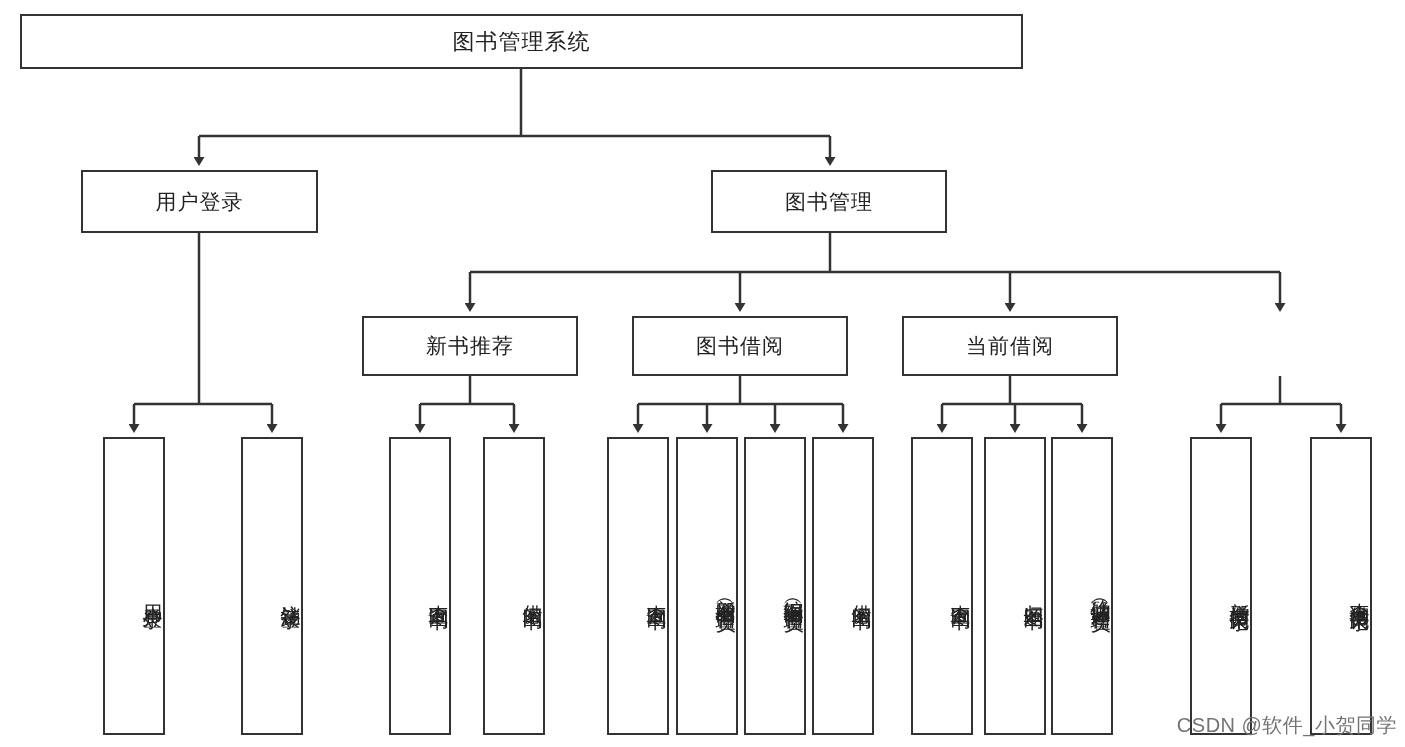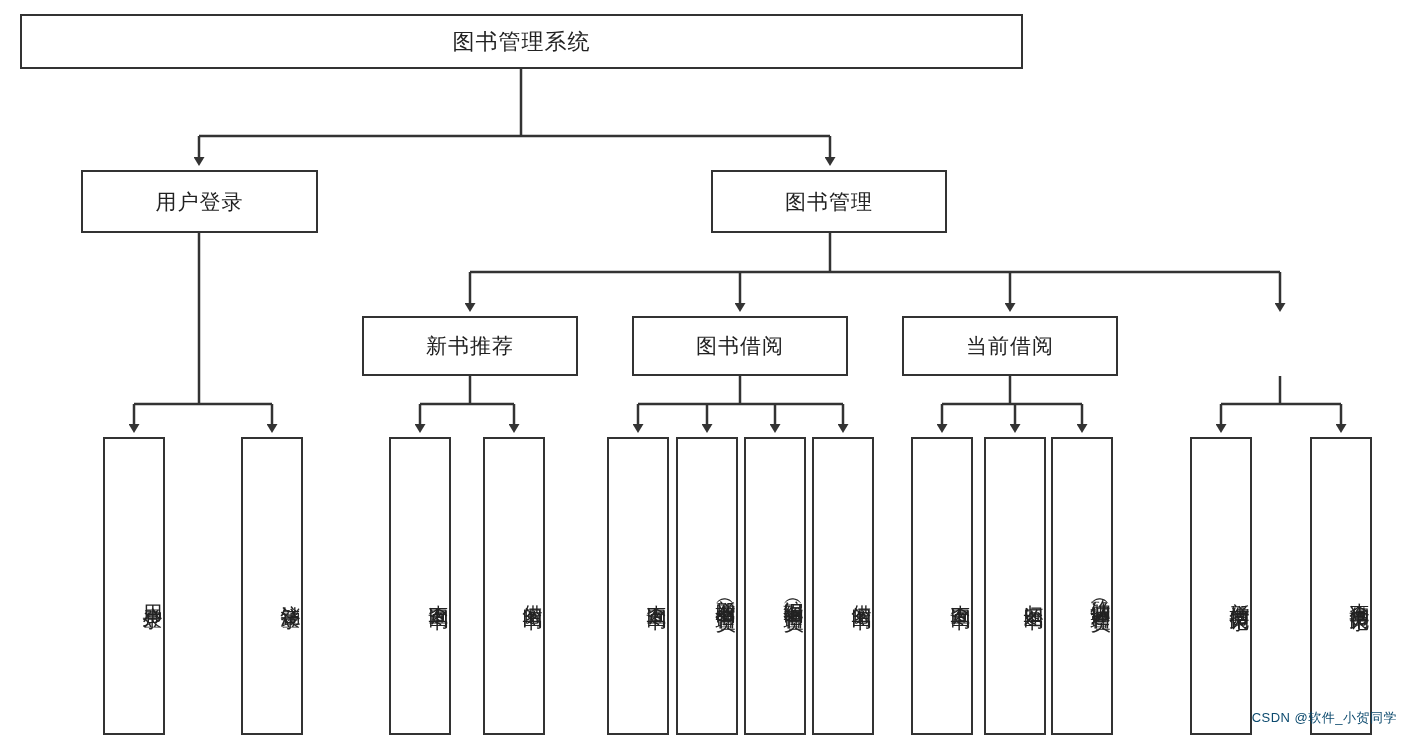--- a/index.html
+++ b/index.html
@@ -52,23 +52,23 @@
     line-height: 1.02;
   }
   .node.leaf .vlabel {
     writing-mode: vertical-rl;
     text-orientation: upright;
     white-space: nowrap;
   }
   .watermark {
     position: absolute;
     right: 8px;
-    bottom: 20px;
-    font-size: 13px;
-    color: #0c4a6e;
+    bottom: 8px;
+    font-size: 20px;
+    color: #737373;
     letter-spacing: 0.5px;
     z-index: 3;
     white-space: nowrap;
   }
 </style>
 </head>
 <body>
 
 <div id="diagram-root">
 

